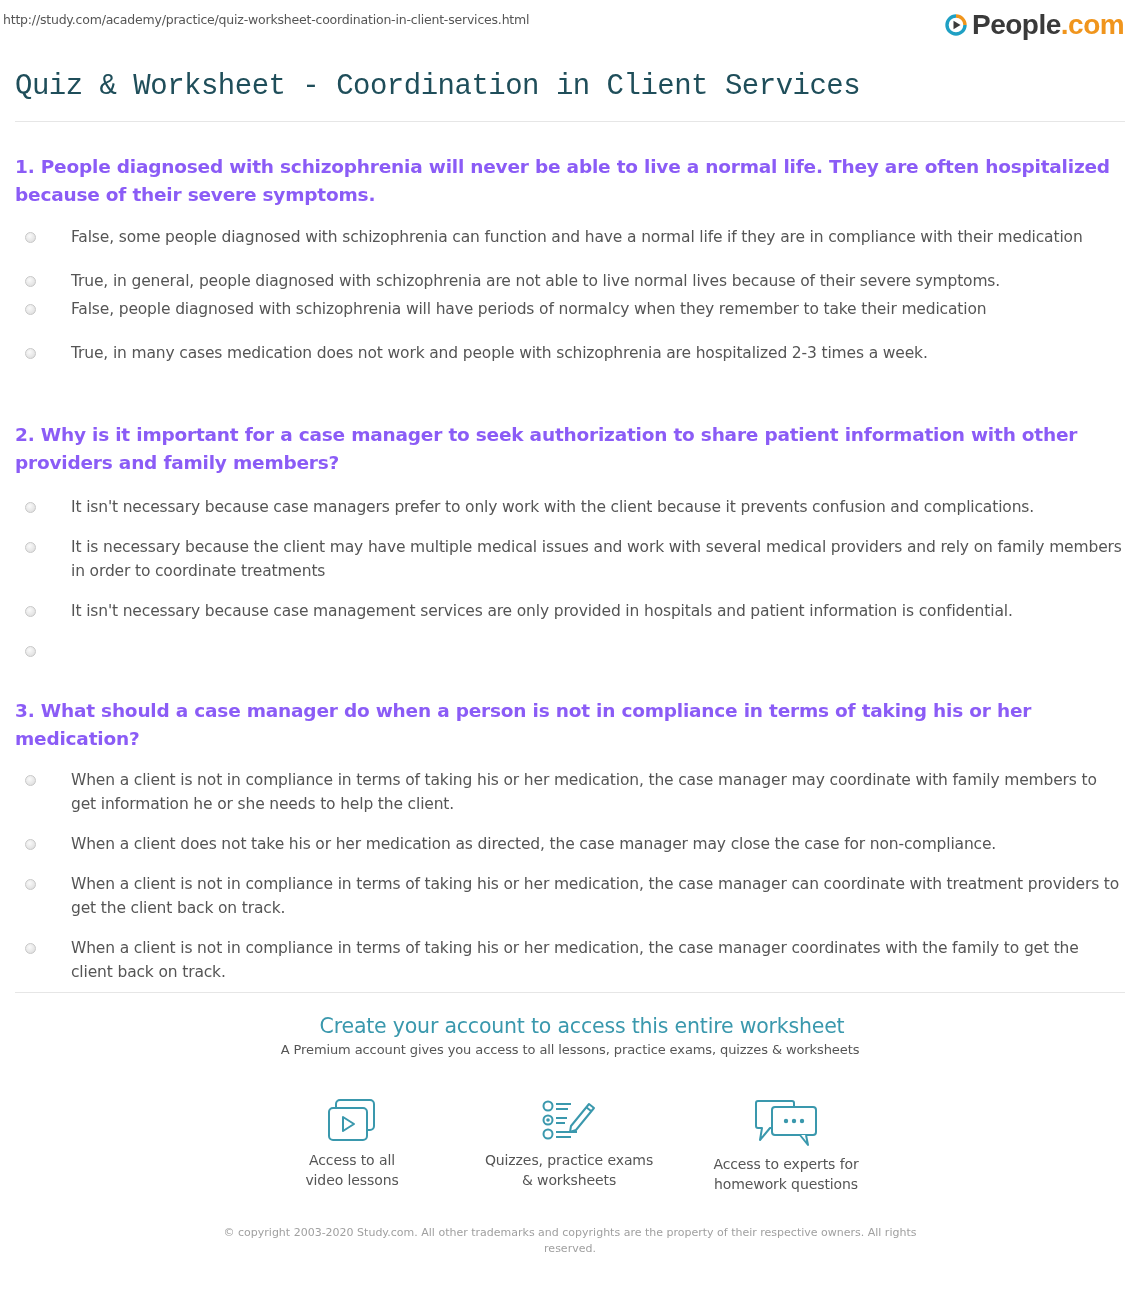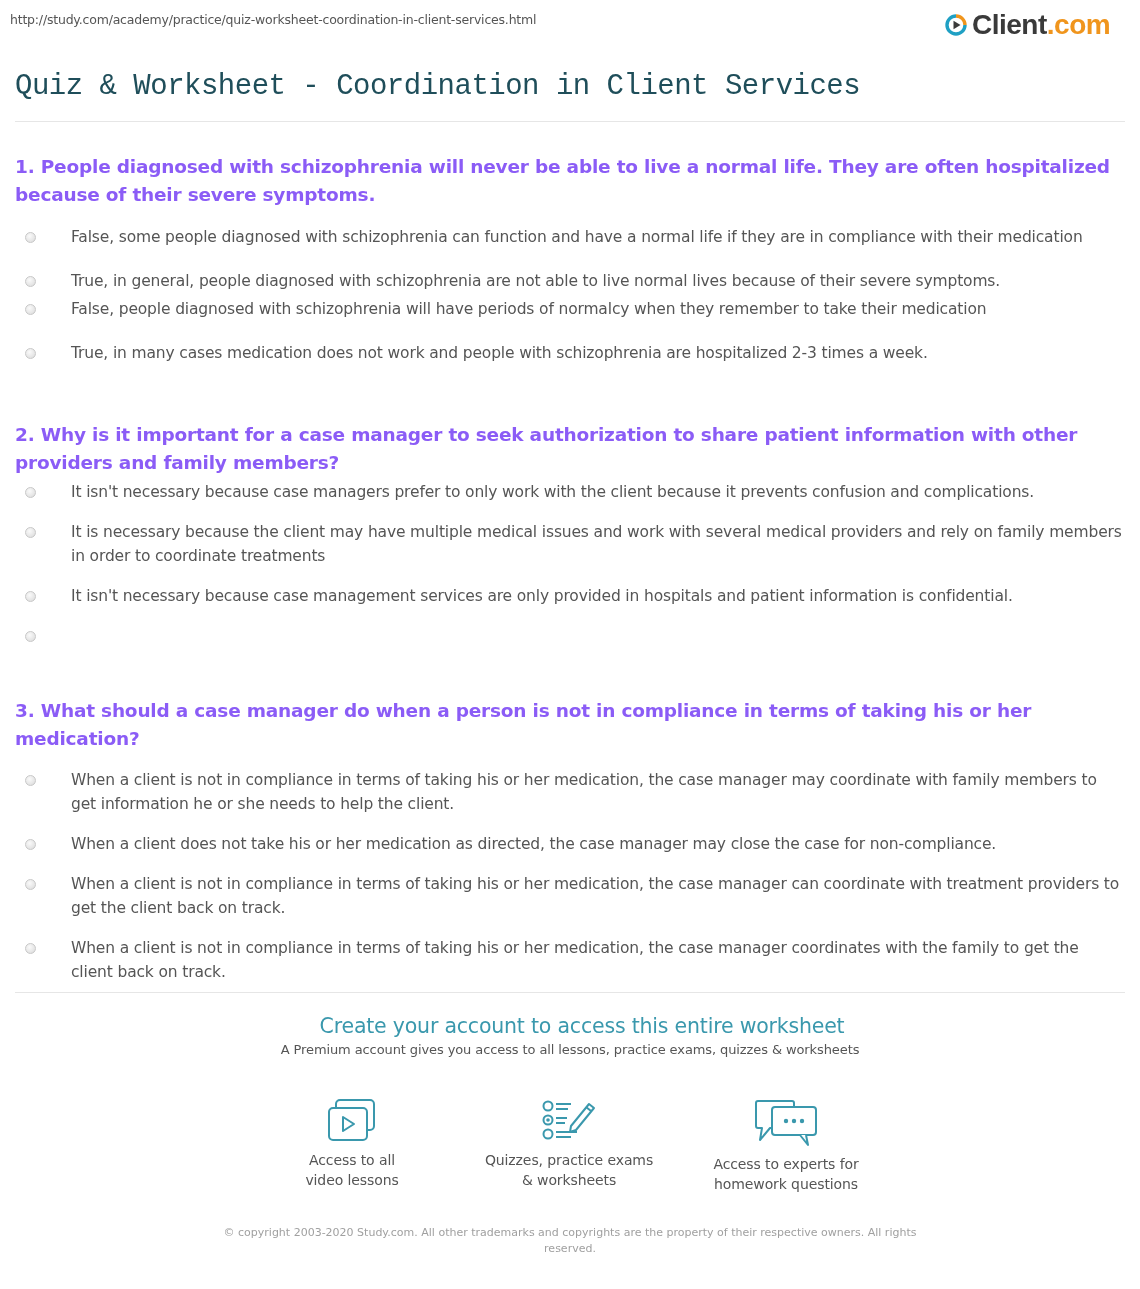--- a/index.html
+++ b/index.html
@@ -1,19 +1,19 @@
 <!DOCTYPE html>
 <html><head>
   <meta charset="utf-8">
   <style>
     * { box-sizing: border-box; margin: 0; padding: 0; }
     html, body { width: 1140px; height: 1289px; background: #ffffff; overflow: hidden; }
     body { font-family: "DejaVu Sans", "Liberation Sans", sans-serif; color: #555555; position: relative; }
 
-    .url { position: absolute; left: 10px; top: 12px; font-size: 12.5px; color: #555; letter-spacing: -0.2px; }
+    .url { position: absolute; left: 3px; top: 12px; font-size: 12.5px; color: #555; letter-spacing: -0.2px; }
 
     .logo { position: absolute; left: 945px; top: 8px; height: 34px; display: flex; align-items: center; }
     .logo-mark { width: 22px; height: 22px; margin-right: 5px; }
     .logo-text { font-size: 28px; font-weight: bold; color: #3a3a3a; letter-spacing: -0.5px; font-family: "Liberation Sans", sans-serif; }
     .logo-dot { color: #f0951d; }
 
     .title { position: absolute; left: 15px; top: 70px; font-size: 29px; color: #1f4e5a; font-weight: normal; letter-spacing: -0.5px; font-family: Liberation Mono, monospace; }
     .hr { position: absolute; left: 15px; right: 15px; height: 1px; background: #e6e6e6; }
 
     .question { position: absolute; left: 15px; width: 1110px; }
@@ -39,21 +39,21 @@
 <body>
 
 <div class="url">http://study.com/academy/practice/quiz-worksheet-coordination-in-client-services.html</div>
 
 <div class="logo">
   <svg class="logo-mark" viewBox="0 0 22 22">
     <path d="M11 2 A9 9 0 1 0 20 11" fill="none" stroke="#1fa0c4" stroke-width="3.4"></path>
     <path d="M20 11 A9 9 0 0 0 11 2" fill="none" stroke="#f0951d" stroke-width="3.4"></path>
     <polygon points="8.5,6.8 15.5,11 8.5,15.2" fill="#3a3a3a"></polygon>
   </svg>
-  <span class="logo-text"><span>Client</span><span class="logo-dot">.com</span></span>
+  <span class="logo-text"><span>People</span><span class="logo-dot">.com</span></span>
 </div>
 
 <h1 class="title">Quiz &amp; Worksheet - Coordination in Client Services</h1>
 <div class="hr" style="top:121px"></div>
 
 <div class="question" style="top:153px">
   <div class="q-title">1. People diagnosed with schizophrenia will never be able to live a normal life. They are often hospitalized because of their severe symptoms.</div>
   <ul class="answers" style="margin-top:16px">
     <li class="answer" style="margin-bottom:20px">
         <span class="radio"></span>
@@ -69,21 +69,21 @@
       </li>
     <li class="answer">
         <span class="radio"></span>
         <span>True, in many cases medication does not work and people with schizophrenia are hospitalized 2-3 times a week.</span>
       </li>
   </ul>
 </div>
 
 <div class="question" style="top:421px">
   <div class="q-title">2. Why is it important for a case manager to seek authorization to share patient information with other providers and family members?</div>
-  <ul class="answers" style="margin-top:3px">
+  <ul class="answers" style="margin-top:18px">
     <li class="answer" style="margin-bottom:16px">
         <span class="radio"></span>
         <span>It isn't necessary because case managers prefer to only work with the client because it prevents confusion and complications.</span>
       </li>
     <li class="answer" style="margin-bottom:16px">
         <span class="radio"></span>
         <span>It is necessary because the client may have multiple medical issues and work with several medical providers and rely on family members in order to coordinate treatments</span>
       </li>
     <li class="answer" style="margin-bottom:16px">
         <span class="radio"></span>

